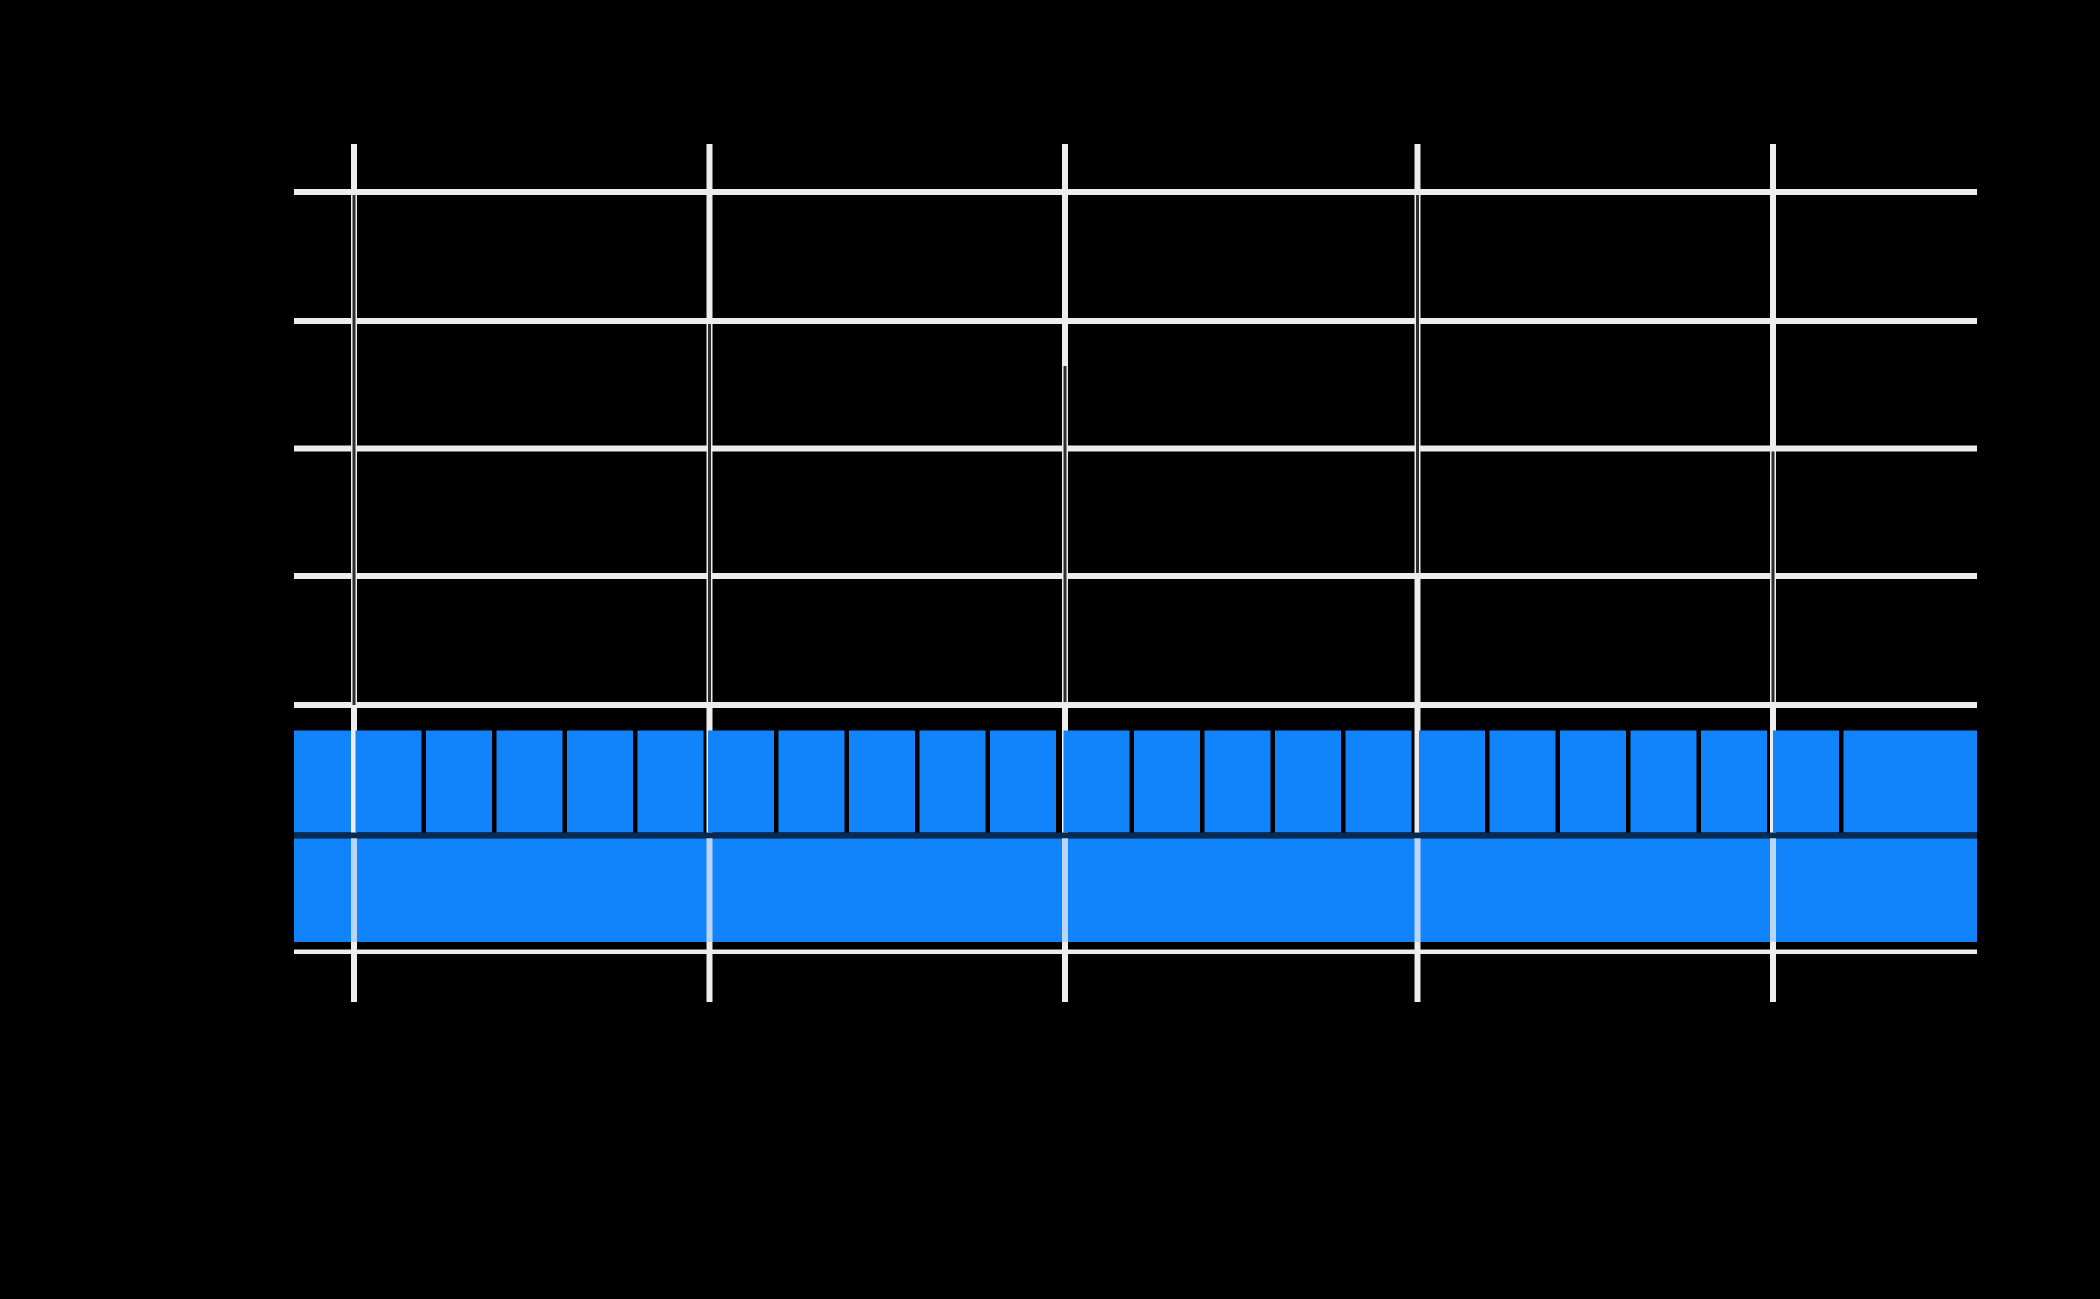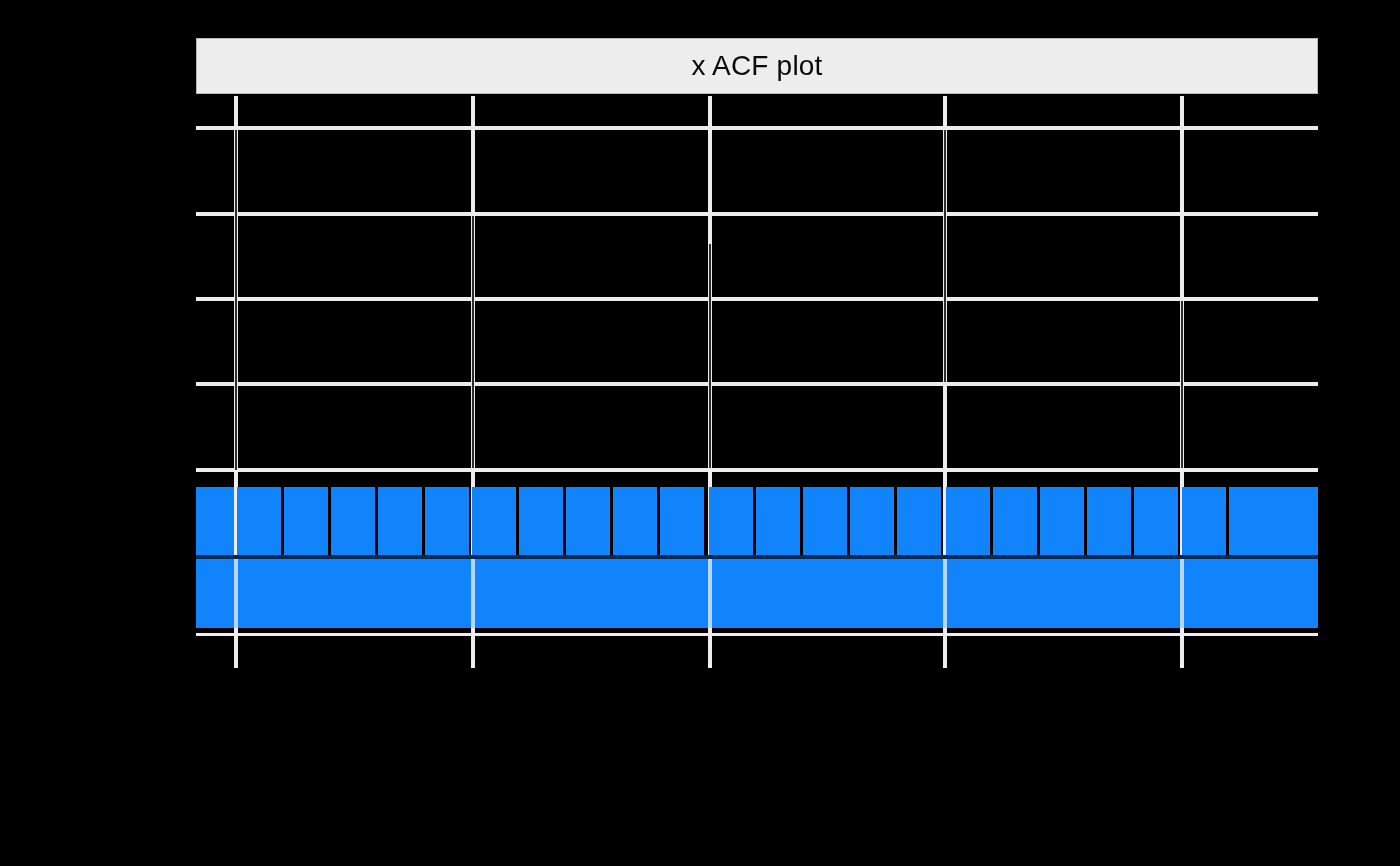--- a/index.html
+++ b/index.html
@@ -113,23 +113,20 @@
     position: absolute;
     width: 4px;
     background: #b9d6f8;
   }
 </style>
 </head>
 <body>
 
 <div id="root">
 
-  <div class="title-strip">
-    <span class="title-text">x ACF plot</span>
-  </div>
 
   <div class="plot-panel">
 
     <div class="hgrid" style="top:30px;"></div>
     <div class="hgrid" style="top:116px;"></div>
     <div class="hgrid" style="top:201px;"></div>
     <div class="hgrid" style="top:286px;"></div>
     <div class="hgrid" style="top:372px;"></div>
 
     <div class="vgrid" style="left:38px;   top:0;   height:572px;"></div>

